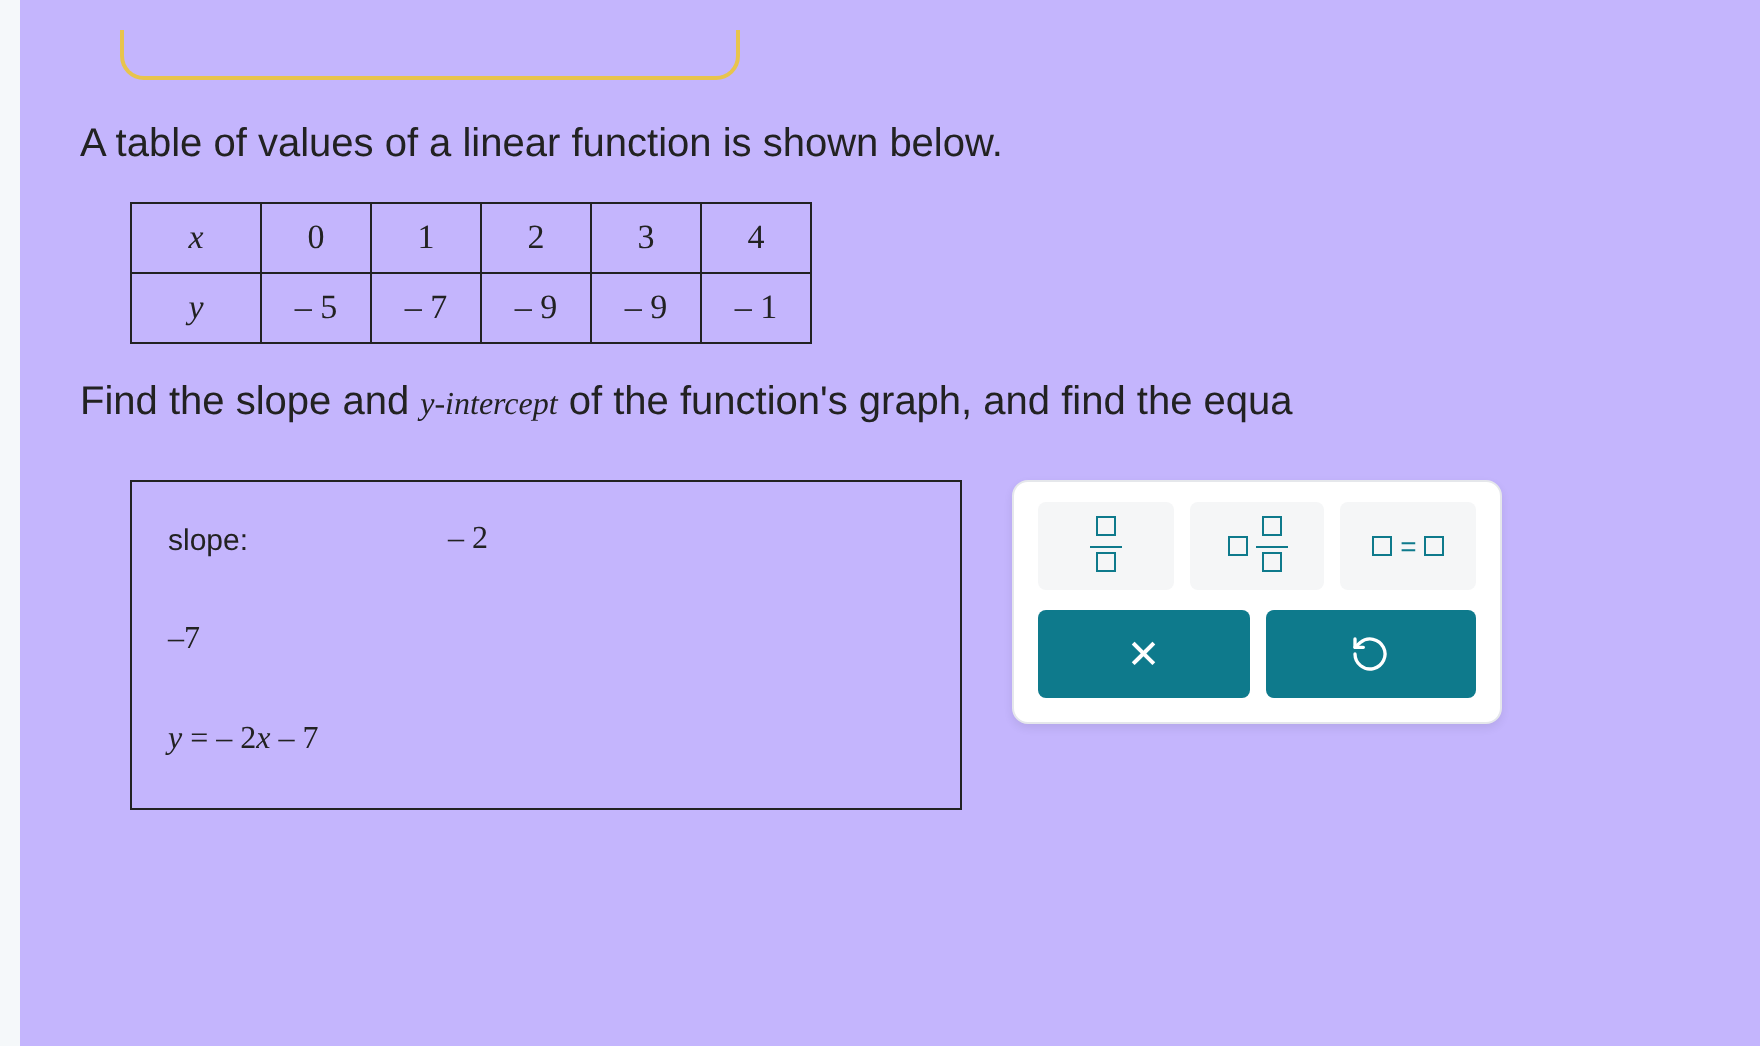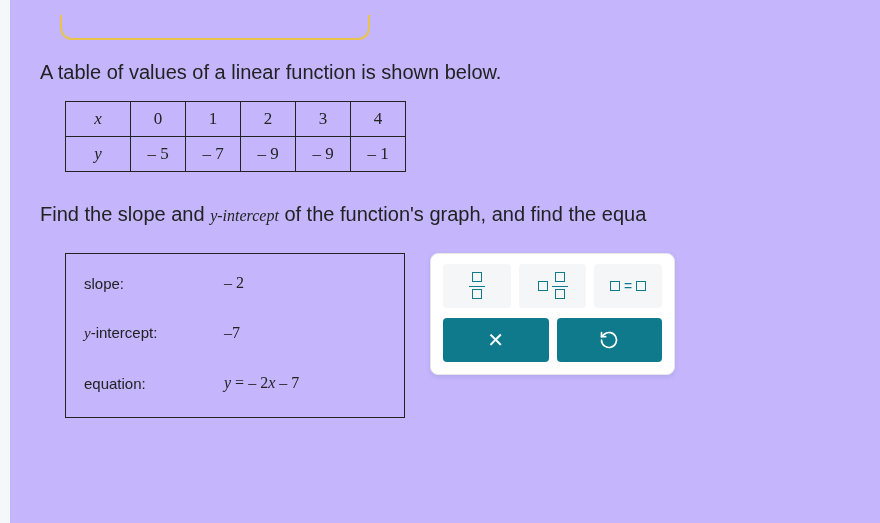--- a/index.html
+++ b/index.html
@@ -35,21 +35,21 @@
     }
     .question-text {
       font-size: 20px;
       color: #222;
       margin-bottom: 15px;
       line-height: 1.4;
     }
     .question-text2 {
       font-size: 20px;
       color: #222;
-      margin-top: 28px;
+      margin-top: 15px;
       margin-bottom: 25px;
       line-height: 1.4;
     }
     .sub-term {
       font-family: 'Times New Roman', serif;
       font-style: italic;
       font-size: 16px;
     }
     .data-table {
       border-collapse: collapse;
@@ -70,21 +70,21 @@
       font-style: italic;
       width: 65px;
     }
     .main-row {
       display: flex;
       align-items: flex-start;
       gap: 25px;
     }
     .answer-box {
       border: 1px solid #222;
-      width: 340px;
+      width: 416px;
       padding: 20px 18px;
       margin-left: 25px;
     }
     .answer-row {
       display: flex;
       align-items: center;
       margin-bottom: 32px;
       font-size: 15px;
     }
     .answer-row:last-child { margin-bottom: 5px; }
@@ -183,25 +183,23 @@
   </p>
 
   <div class="main-row">
 
     <div class="answer-box">
       <div class="answer-row">
         <div class="answer-label">slope:</div>
         <div class="answer-value">– 2</div>
       </div>
       <div class="answer-row">
-        <div class="answer-label"><span class="ital">y</span><span>-intercept:</span></div>
         <div class="answer-value">–7</div>
       </div>
       <div class="answer-row">
-        <div class="answer-label">equation:</div>
         <div class="answer-value"><span class="eq-var">y</span><span> = </span><span>– 2</span><span class="eq-var">x</span><span> – 7</span></div>
       </div>
     </div>
 
     <div class="toolbox">
       <div class="tool-row">
         <button class="tool-btn">
           <span class="frac">
             <span class="num"><span class="sq"></span></span>
             <span class="den"><span class="sq"></span></span>

